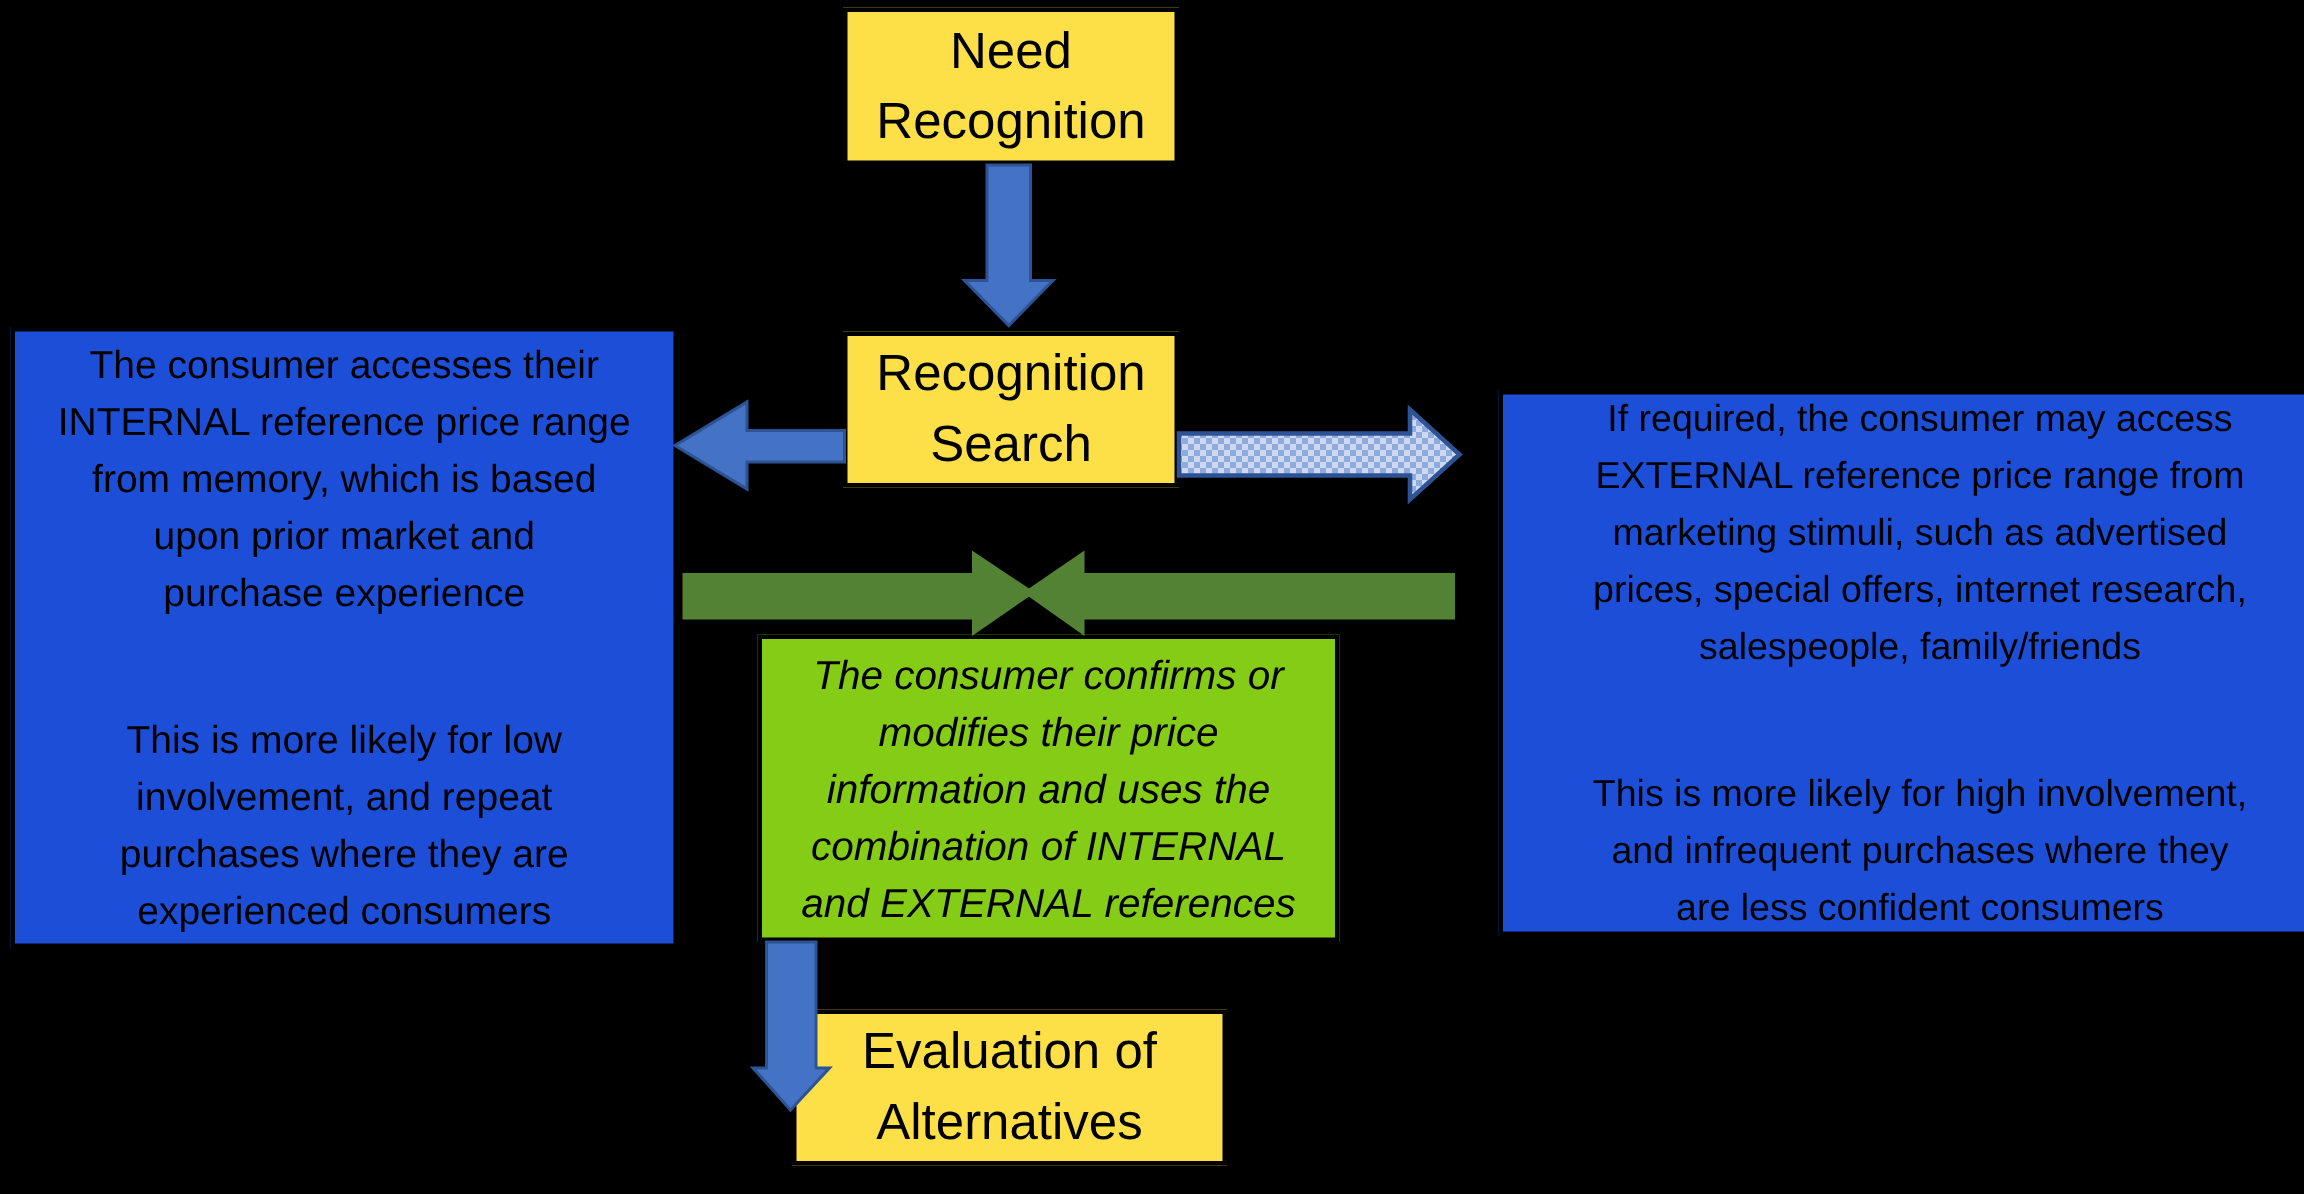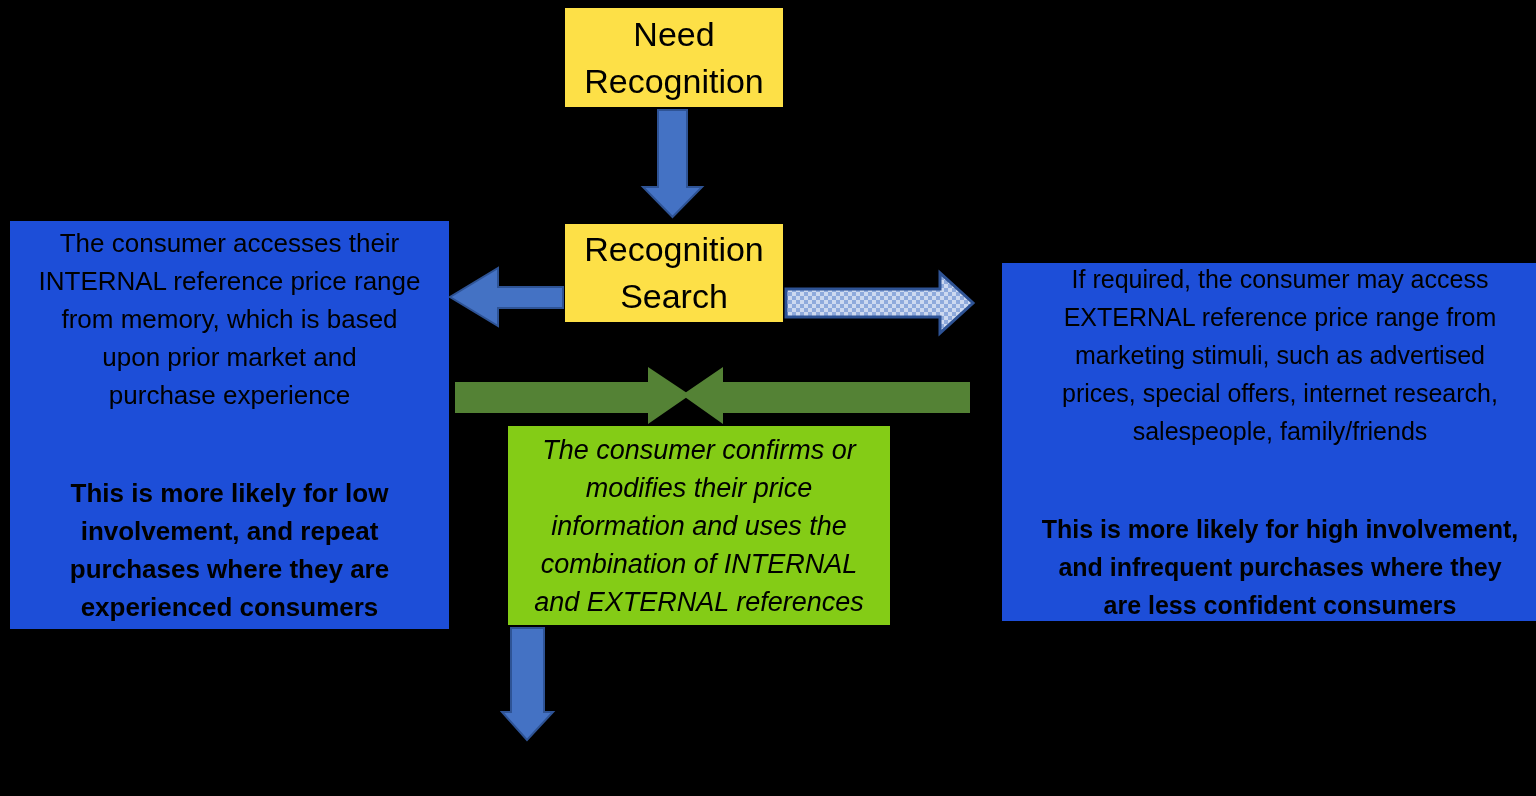--- a/index.html
+++ b/index.html
@@ -9,21 +9,21 @@
   }
   .box{
     position:absolute;box-sizing:border-box;border:3px solid #000;
     display:flex;align-items:center;justify-content:center;
     flex-direction:column;text-align:center;
   }
   .hdr{background:#fde047;font-size:34px;line-height:47px;}
   .gold{background:#84cc16;font-style:italic;}
   .panel{background:#1d4ed8;}
   .box-text,.para{white-space:pre-line;}
-  .para + .para{margin-top:60px;font-weight:bold;}
+  .para + .para{margin-top:60px;}
 
   .pos-need {left:562px;top:5px;width:224px;height:105px;}
   .pos-search{left:562px;top:221px;width:224px;height:104px;}
   .pos-left {left:7px;top:218px;width:445px;height:414px;font-size:26px;line-height:38px;padding:4px;}
   .pos-right{left:999px;top:260px;width:562px;height:364px;font-size:25px;line-height:38px;padding:4px;}
   .pos-gold {left:505px;top:423px;width:388px;height:205px;font-size:27px;line-height:38px;padding:2px;}
   .pos-eval {left:528px;top:673px;width:290px;height:104px;}
 
   svg.arrow-layer{position:absolute;left:0;top:0;width:1536px;height:796px;pointer-events:none;}
 </style>
@@ -66,20 +66,24 @@
   </div>
 
   <div class="box gold pos-gold">
     <span class="box-text">The consumer confirms or
 modifies their price
 information and uses the
 combination of INTERNAL
 and EXTERNAL references</span>
   </div>
 
+  <div class="box hdr pos-eval">
+    <span class="box-text">Evaluation of
+Alternatives</span>
+  </div>
 
   <svg class="arrow-layer" viewBox="0 0 1536 796" xmlns="http://www.w3.org/2000/svg">
     <defs>
       <pattern id="bluecheck" width="8" height="8" patternUnits="userSpaceOnUse">
         <rect width="8" height="8" fill="#CDD9F0"></rect>
         <rect x="0" y="0" width="4" height="4" fill="#8FAADC"></rect>
         <rect x="4" y="4" width="4" height="4" fill="#8FAADC"></rect>
       </pattern>
     </defs>
 

